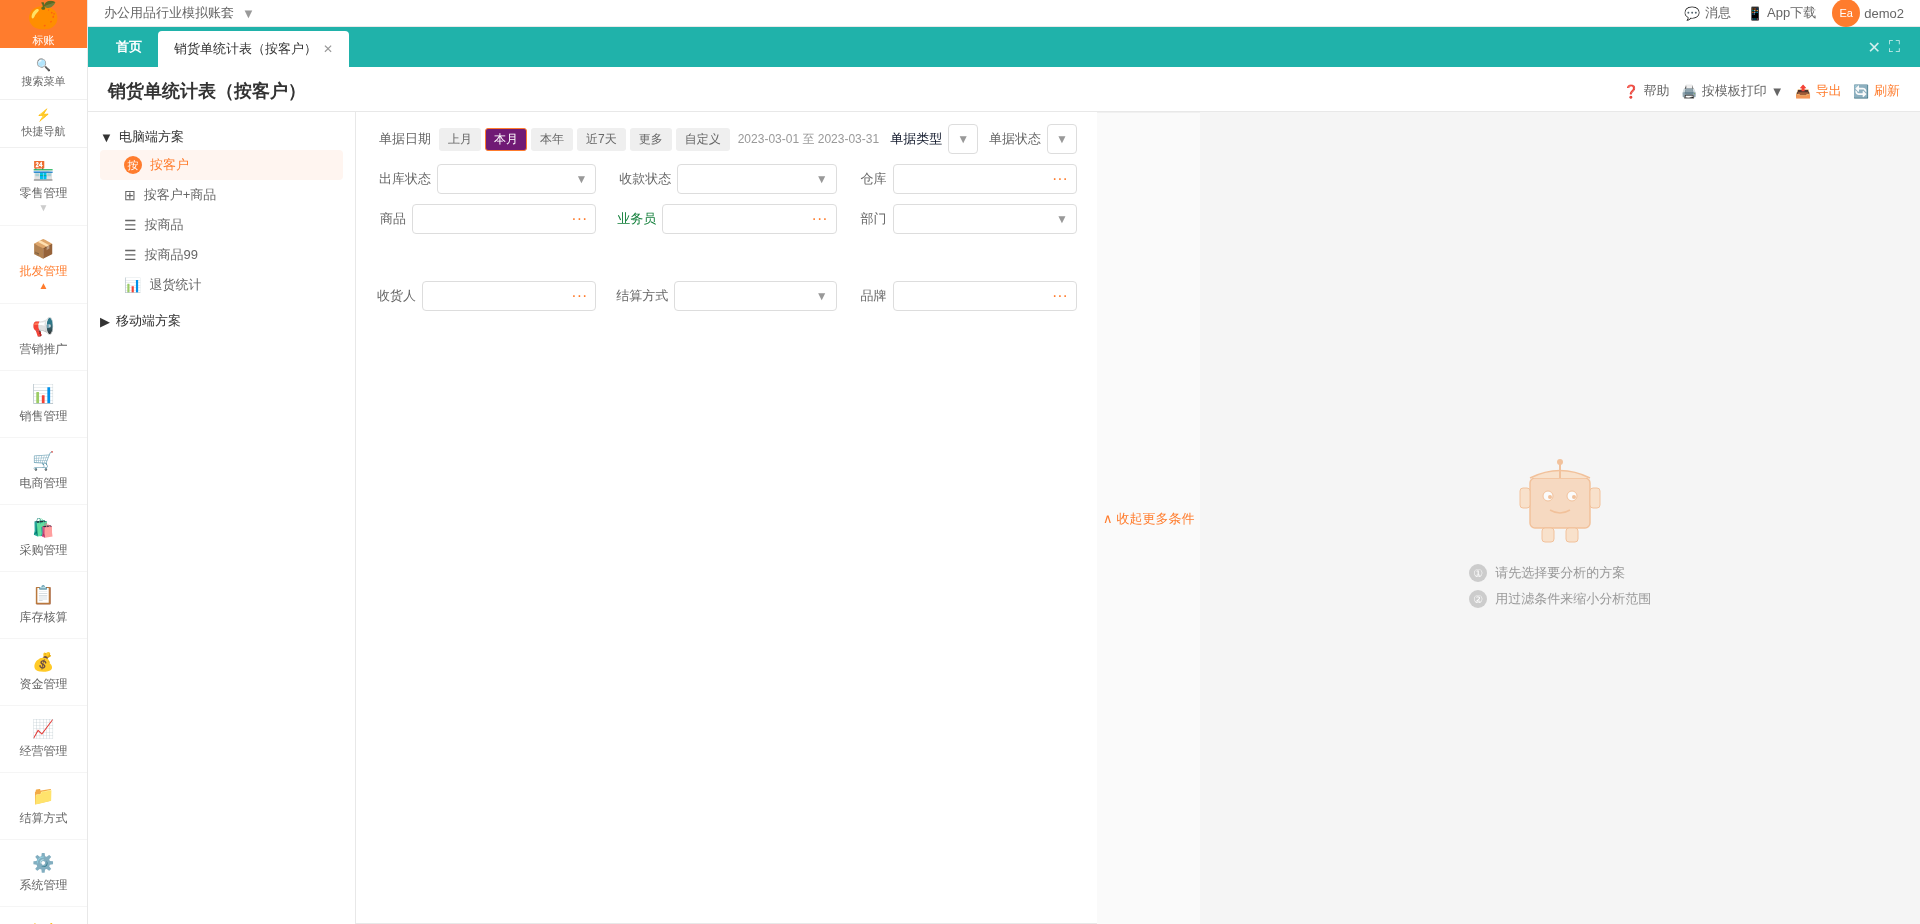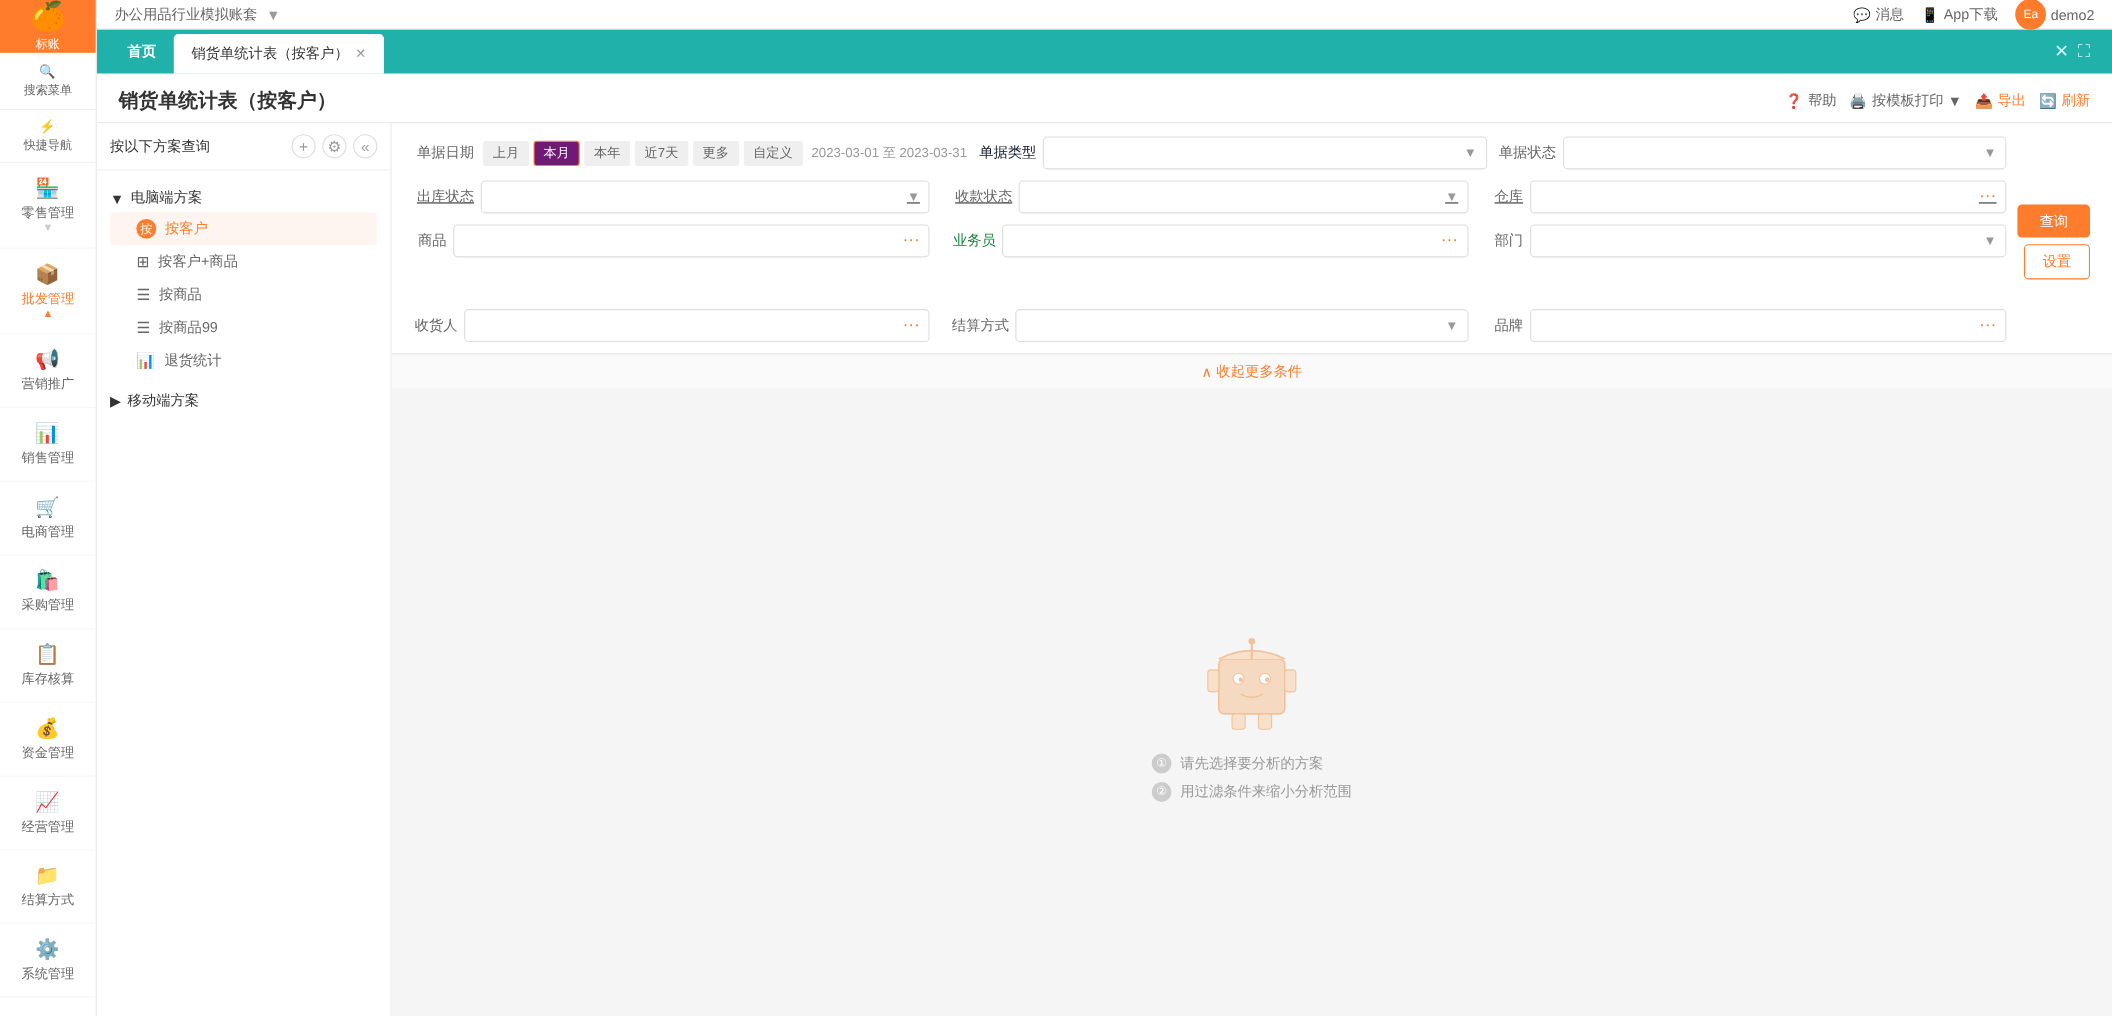--- a/index.html
+++ b/index.html
@@ -59,21 +59,21 @@
     .scheme-group { padding: 4px 12px; }
     .scheme-group-header { display: flex; align-items: center; gap: 6px; padding: 4px 0; cursor: pointer; color: #333; font-size: 13px; }
     .scheme-item { display: flex; align-items: center; gap: 8px; padding: 6px 8px 6px 24px; cursor: pointer; color: #666; font-size: 13px; border-radius: 4px; }
     .scheme-item.active { background: #fff5f0; color: #ff7c2d; }
     .scheme-item-icon { width: 18px; height: 18px; border-radius: 50%; background: #ff7c2d; display: flex; align-items: center; justify-content: center; color: #fff; font-size: 11px; flex-shrink: 0; }
     .scheme-item-icon2 { font-size: 14px; color: #666; }
     .mobile-group { padding: 4px 12px; }
     .mobile-group-header { display: flex; align-items: center; gap: 6px; padding: 4px 0; cursor: pointer; color: #333; font-size: 13px; }
 
     
-    .right-panel { flex: 1; display: flex; flex-direction: column; overflow: hidden; justify-content: space-between; }
+    .right-panel { flex: 1; display: flex; flex-direction: row; overflow: hidden; justify-content: space-between; }
     .filter-input { flex: 1; height: 30px; border: 1px solid #ddd; border-radius: 4px; padding: 0 8px; font-size: 13px; color: #333; background: #fff; cursor: pointer; display: flex; align-items: center; justify-content: space-between; }
     .filter-arrow { color: #999; font-size: 12px; }
     .date-btn { padding: 2px 8px; border-radius: 3px; font-size: 12px; cursor: pointer; color: #666; border: 1px solid transparent; }
     .date-btn.active { background: #701a75; color: #fff; border-color: #ff7c2d; }
     .collapse-bar { display: flex; align-items: center; justify-content: center; padding: 6px; cursor: pointer; color: #ff7c2d; font-size: 13px; gap: 4px; border-top: 1px solid #f0f0f0; background: #fafafa; }
     .btn-query { background: #ff7c2d; color: #fff; border: none; border-radius: 4px; padding: 6px 20px; font-size: 13px; cursor: pointer; }
     .btn-settings { background: #fff; color: #ff7c2d; border: 1px solid #ff7c2d; border-radius: 4px; padding: 6px 16px; font-size: 13px; cursor: pointer; }
     .buttons-column { display: flex; flex-direction: column; gap: 6px; align-items: flex-end; justify-content: center; padding-right: 0; flex-shrink: 0; }
 
     
@@ -213,28 +213,20 @@
         <div class="header-action-btn refresh">
           <span>🔄</span>
           <span>刷新</span>
         </div>
       </div>
     </div>
 
     <div class="content-body">
 
       <div class="left-panel">
-        <div class="left-panel-header">
-          <span class="left-panel-title">按以下方案查询</span>
-          <div class="left-panel-actions">
-            <div class="panel-icon-btn">+</div>
-            <div class="panel-icon-btn">⚙</div>
-            <div class="panel-icon-btn">«</div>
-          </div>
-        </div>
         <div class="scheme-tree">
           <div class="scheme-group">
             <div class="scheme-group-header">
               <span>▼</span>
               <span>电脑端方案</span>
             </div>
             <div class="scheme-item active">
               <div class="scheme-item-icon">按</div>
               <span>按客户</span>
             </div>
@@ -291,21 +283,21 @@
 
               <div style="display:flex;align-items:center;gap:6px;flex:1;">
                 <span style="color:#666;font-size:13px;min-width:55px;text-align:right;">单据状态</span>
                 <div class="filter-input" style="flex:1;">
                   <span></span>
                   <span class="filter-arrow">▼</span>
                 </div>
               </div>
             </div>
 
-            <div style="display:flex;align-items:center;margin-bottom:10px;gap:20px;text-decoration:underline;">
+            <div style="display:flex;align-items:center;margin-bottom:10px;gap:20px;">
               <div style="display:flex;align-items:center;gap:6px;flex:1;">
                 <span style="color:#666;font-size:13px;min-width:55px;text-align:right;">出库状态</span>
                 <div class="filter-input" style="flex:1;">
                   <span></span>
                   <span class="filter-arrow">▼</span>
                 </div>
               </div>
               <div style="display:flex;align-items:center;gap:6px;flex:1;">
                 <span style="color:#666;font-size:13px;min-width:55px;text-align:right;">收款状态</span>
                 <div class="filter-input" style="flex:1;">
@@ -364,24 +356,20 @@
               <div style="display:flex;align-items:center;gap:6px;flex:1;">
                 <span style="color:#666;font-size:13px;min-width:30px;text-align:right;">品牌</span>
                 <div class="filter-input" style="flex:1;">
                   <span></span>
                   <span style="color:#ff7c2d;font-size:16px;">···</span>
                 </div>
               </div>
             </div>
           </div>
 
-          <div class="buttons-column">
-            <button class="btn-query">查询</button>
-            <button class="btn-settings">设置</button>
-          </div>
         </div>
 
         <div class="collapse-bar">
           <span>∧</span>
           <span>收起更多条件</span>
         </div>
 
         <div class="empty-state">
           <div class="empty-icon">
 

